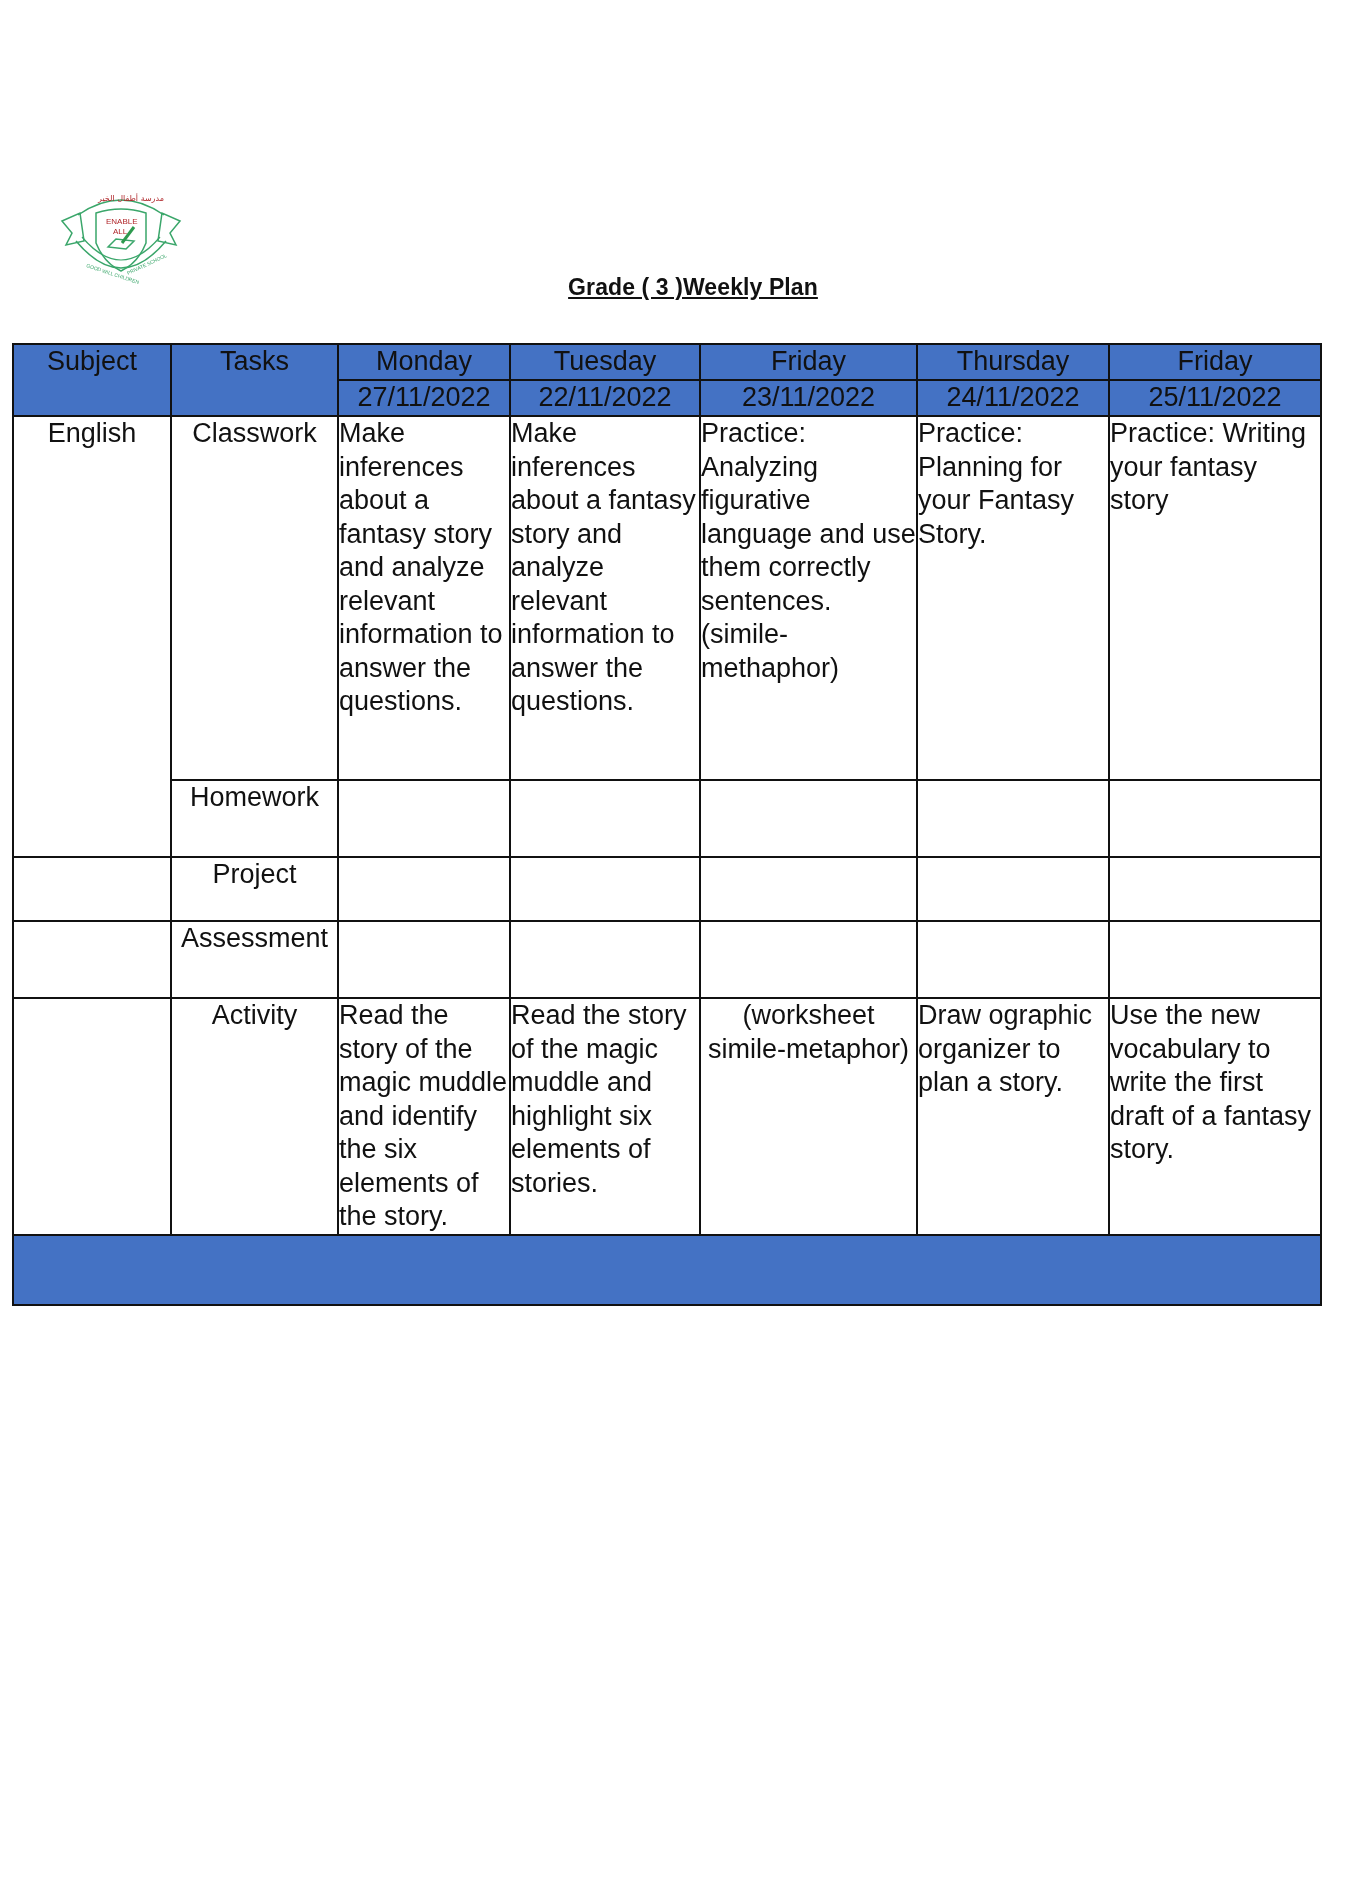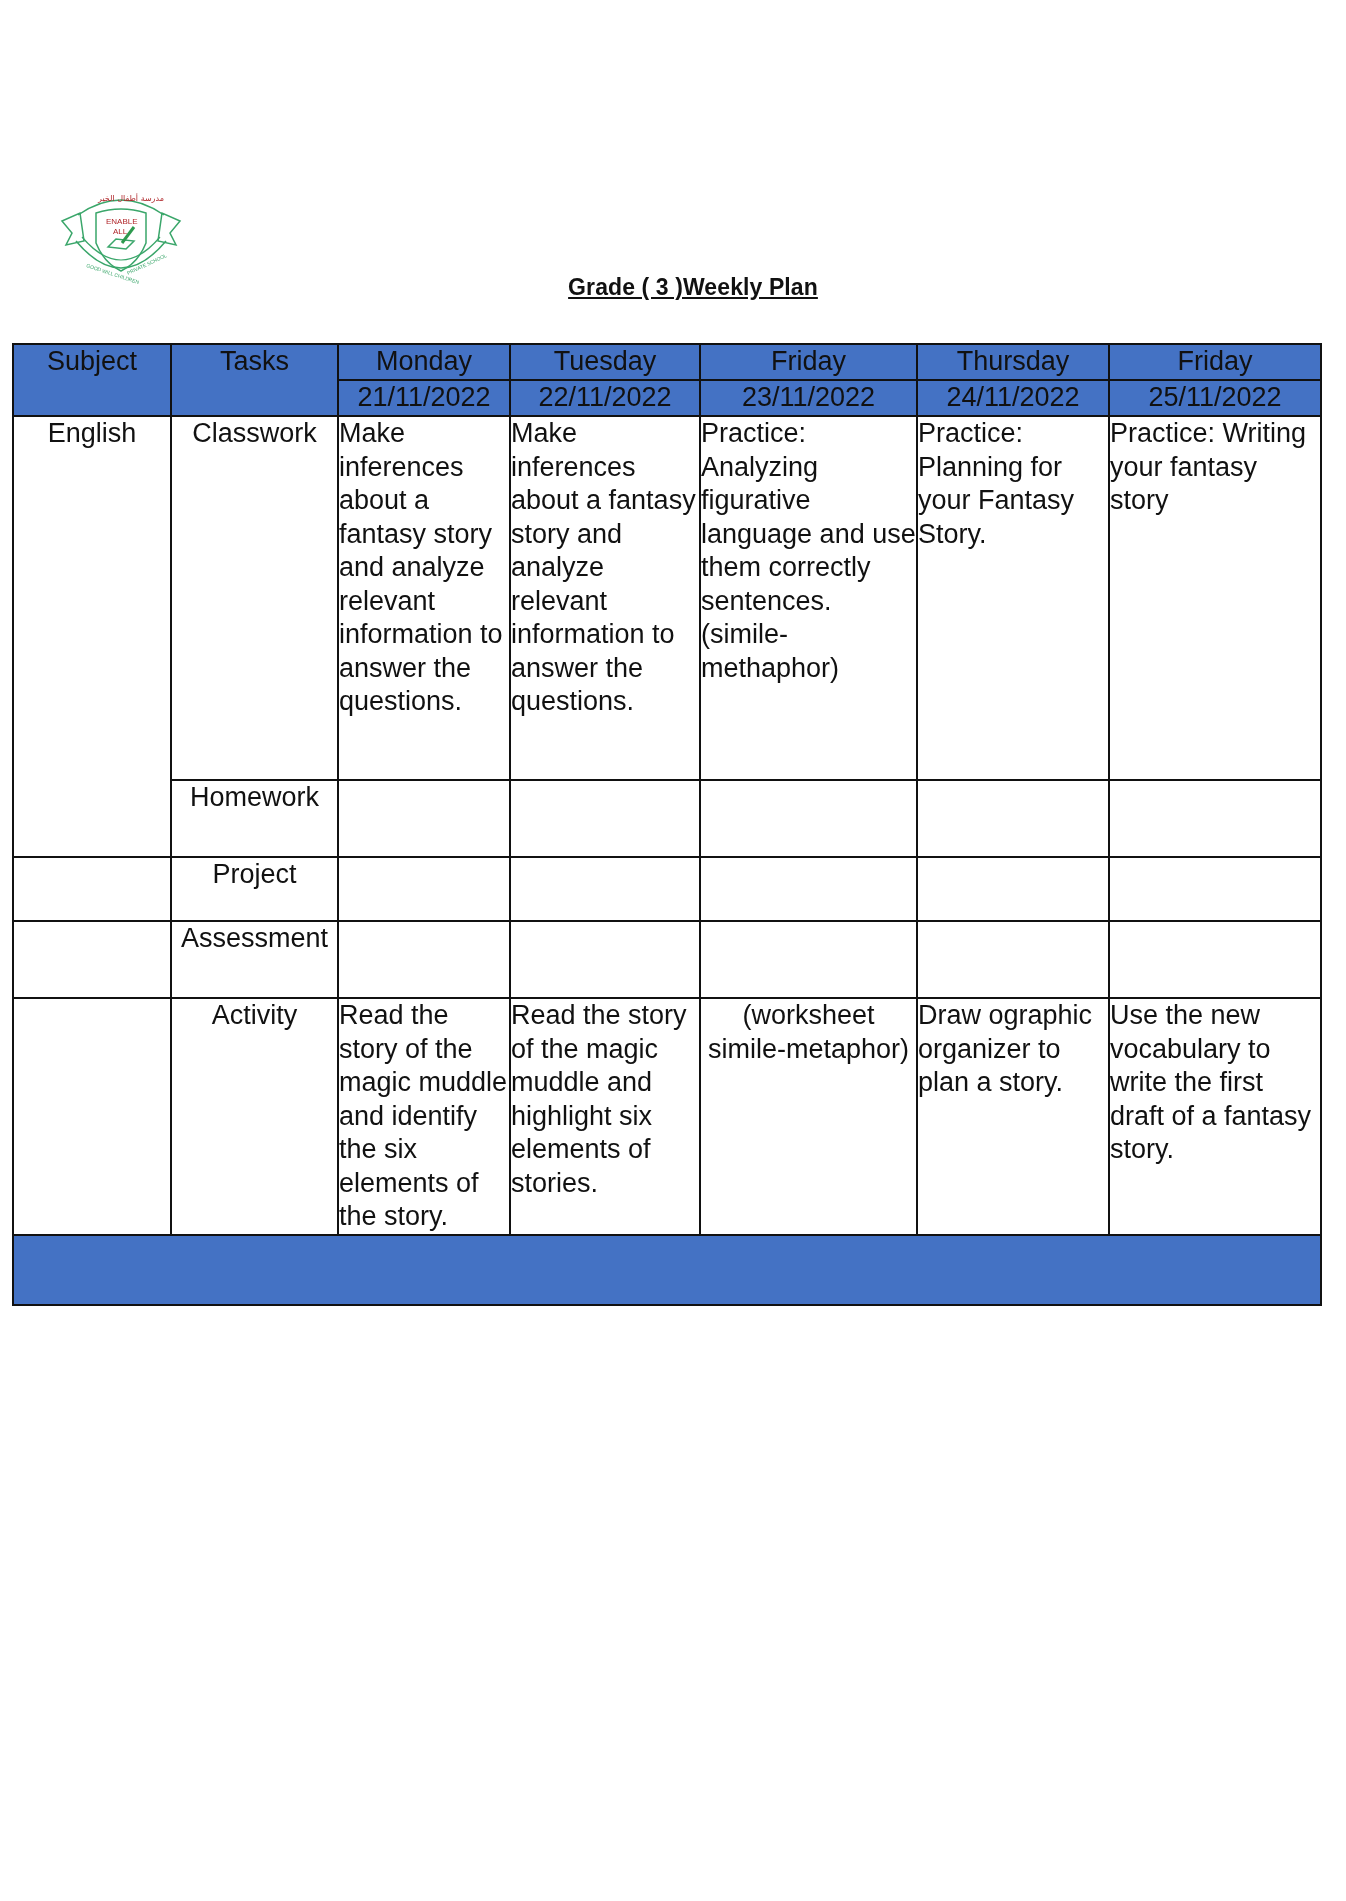--- a/index.html
+++ b/index.html
@@ -62,21 +62,21 @@
     <tr>
       <th rowspan="2">Subject</th>
       <th rowspan="2">Tasks</th>
       <th>Monday</th>
       <th>Tuesday</th>
       <th>Friday</th>
       <th>Thursday</th>
       <th>Friday</th>
     </tr>
     <tr>
-      <th>21/11/2022</th>
+      <th>27/11/2022</th>
       <th>22/11/2022</th>
       <th>23/11/2022</th>
       <th>24/11/2022</th>
       <th>25/11/2022</th>
     </tr>
   </thead>
   <tbody>
     <tr style="height:364px">
       <td class="lbl noborder-b" rowspan="2">English</td>
       <td class="lbl">Classwork</td>

